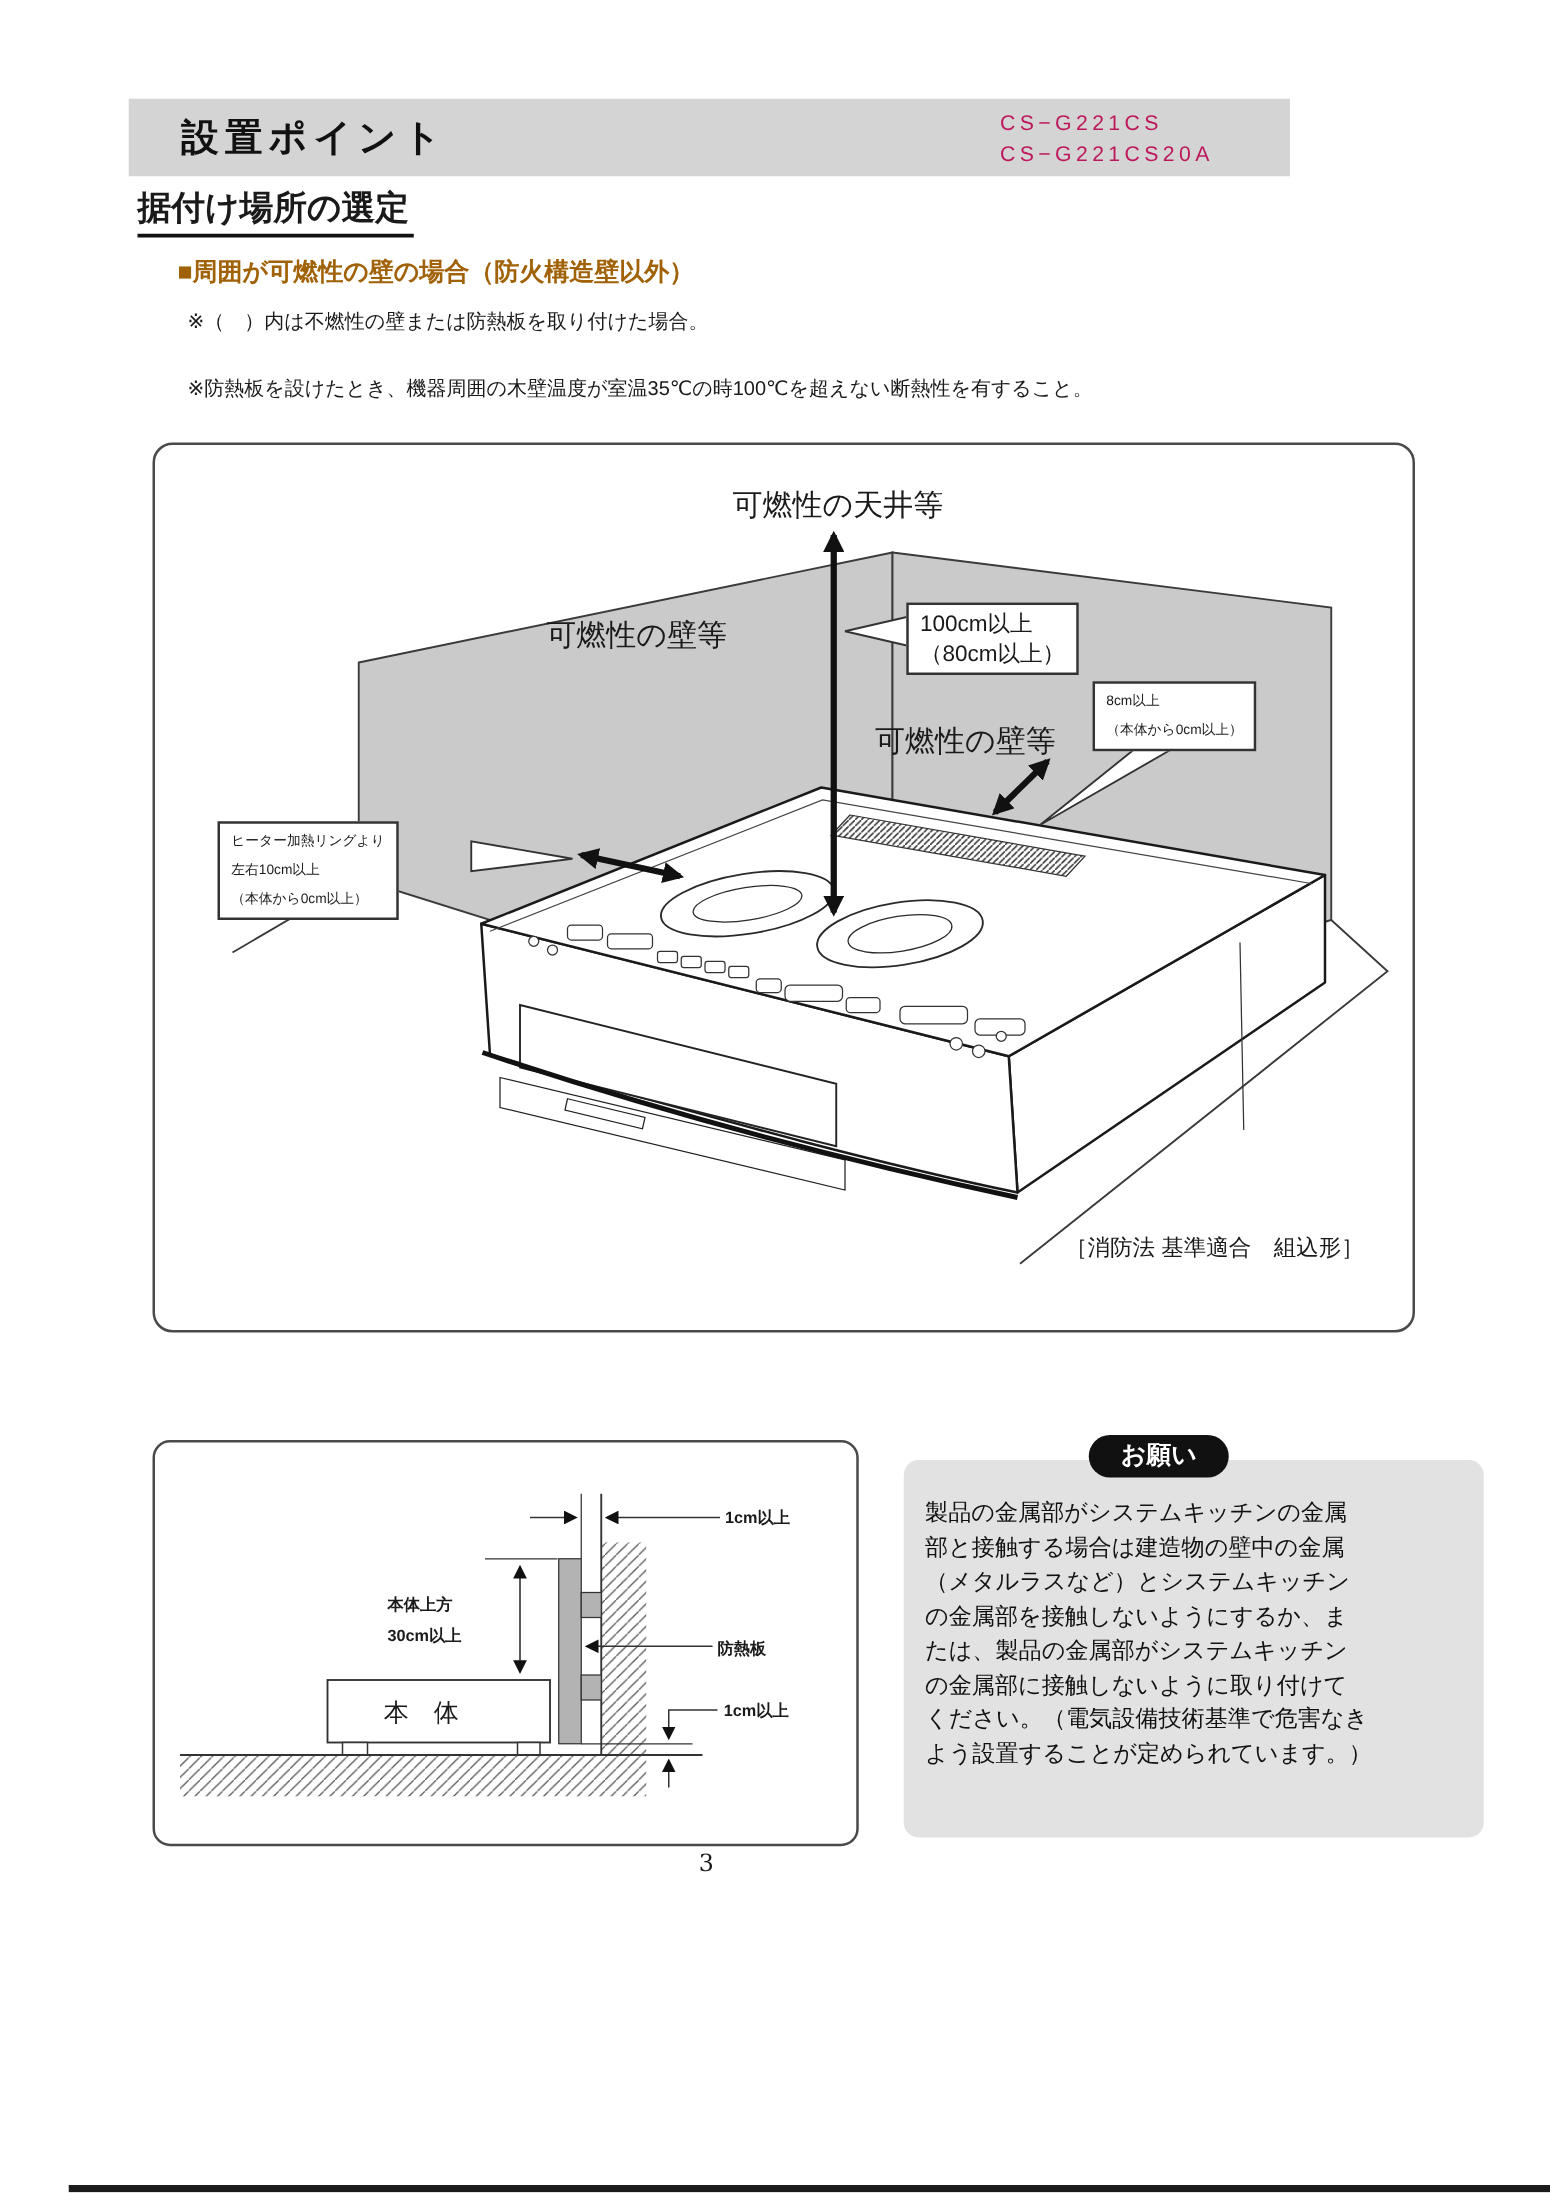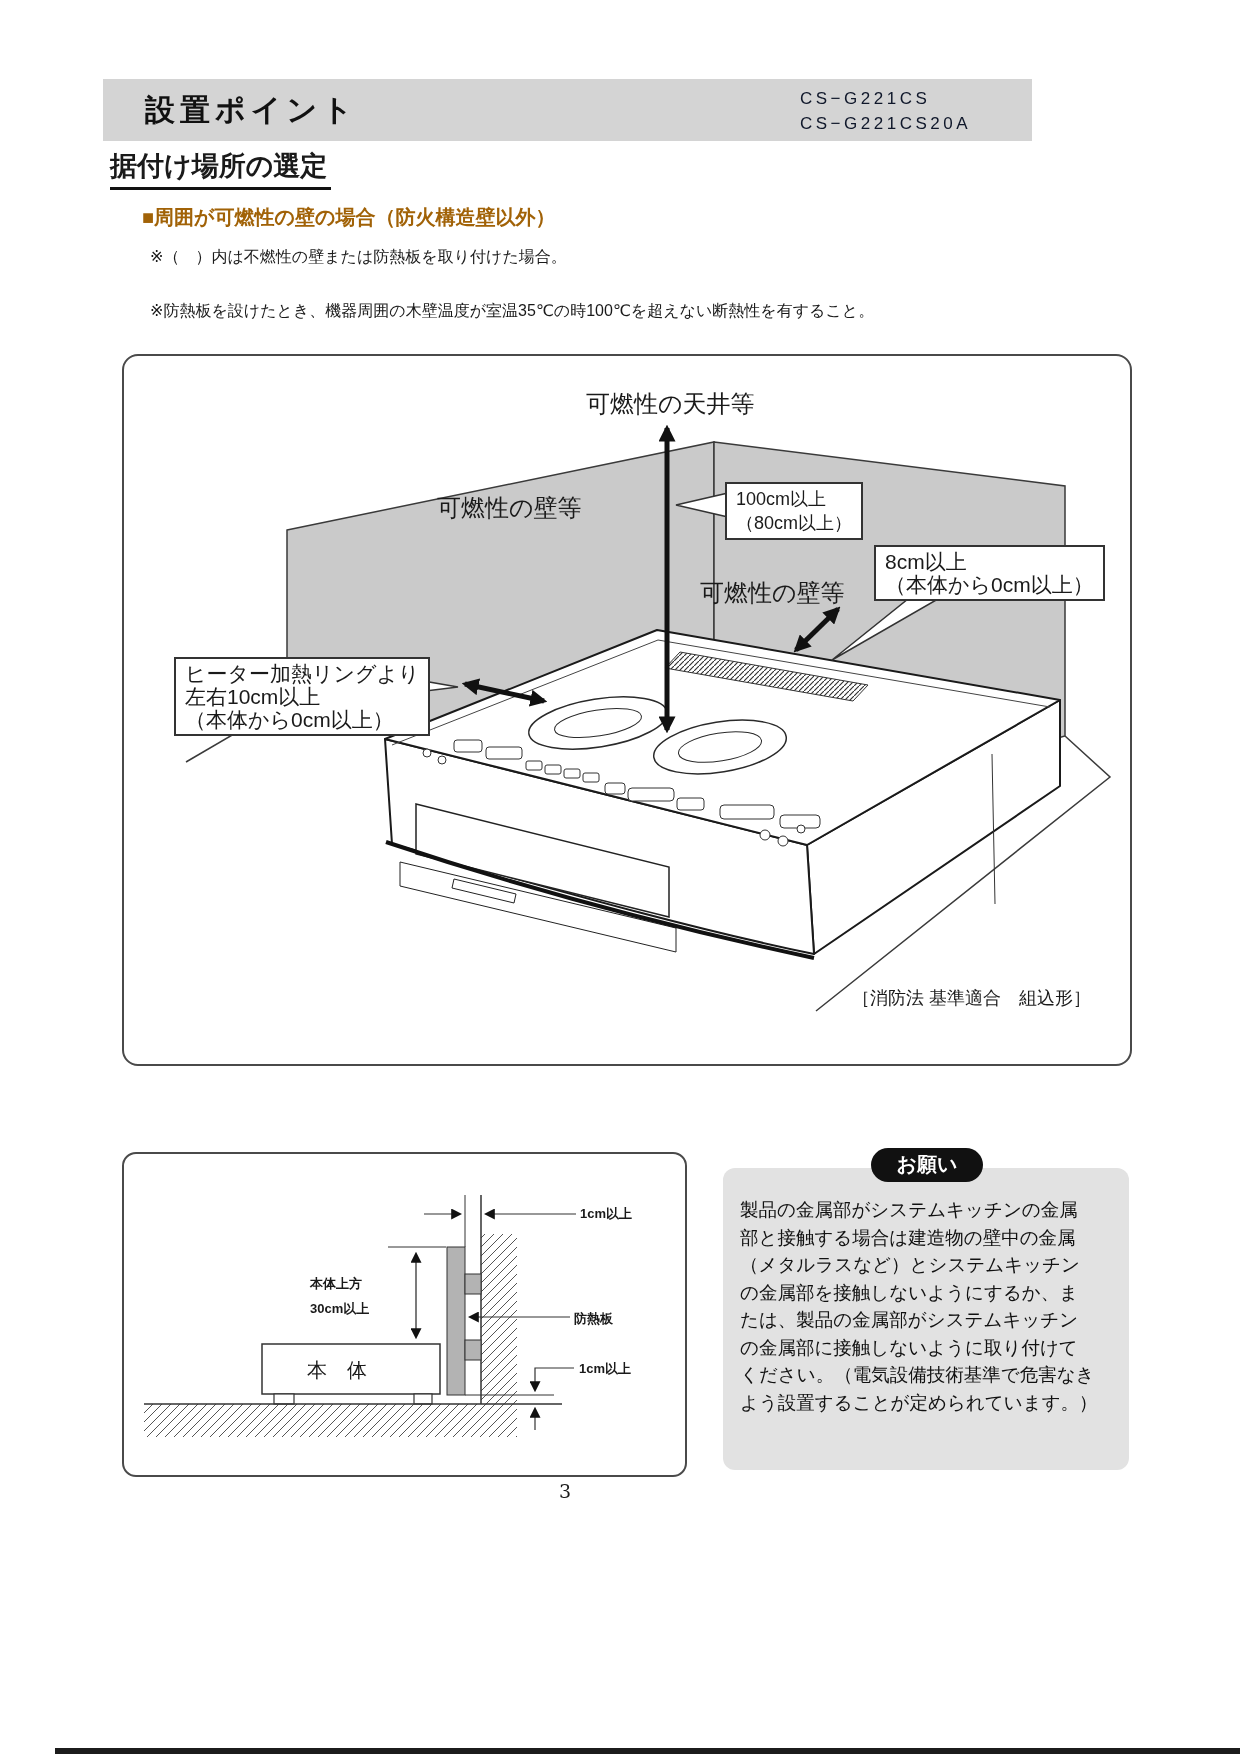--- a/index.html
+++ b/index.html
@@ -1,35 +1,35 @@
 <!DOCTYPE html>
 <html><head>
 <meta charset="utf-8">
 <style>
   html,body{margin:0;padding:0;background:#fff;}
   .page{position:relative;width:1240px;height:1754px;background:#ffffff;overflow:hidden;
         font-family:"Liberation Sans","DejaVu Sans",sans-serif;color:#1a1a1a;}
   .abs{position:absolute;}
   .header-bar{left:103px;top:79px;width:929px;height:62px;background:#d4d4d4;}
   .header-title{left:42px;top:11px;font-size:30px;font-weight:bold;letter-spacing:5px;color:#111;}
-  .header-models{left:697px;top:7px;font-size:17px;letter-spacing:3.5px;line-height:25px;color:#0f172a;}
+  .header-models{left:697px;top:7px;font-size:17px;letter-spacing:3.5px;line-height:25px;color:#be185d;}
   .section-title{left:110px;top:148px;font-size:27px;font-weight:600;border-bottom:3px solid #111;padding:0 4px 3px 0;}
   .sub-heading{font-size:20px;font-weight:bold;color:#a16207;}
   .note{font-size:16px;color:#1a1a1a;white-space:nowrap;}
   .dbox{border:2px solid #4a4a4a;border-radius:16px;background:#fff;}
   .dlabel{font-size:24px;font-weight:500;white-space:nowrap;}
   .co{background:#fff;border:2px solid #333;padding:3px 9px;font-size:18px;line-height:24px;font-weight:500;white-space:nowrap;}
-  .co.small{font-size:21px;line-height:23px;}
+  .co.small{font-size:11px;line-height:23px;}
   .front-note{background:#fff;border:2px solid #222;padding:8px 11px;font-size:17px;line-height:25px;font-weight:500;white-space:nowrap;}
   .fire-label{font-size:18px;font-weight:500;white-space:nowrap;}
   .d2label{font-size:13px;font-weight:700;white-space:nowrap;line-height:25px;}
   .body-label{width:150px;text-align:center;font-size:20px;font-weight:500;}
   .notice-badge{left:871px;top:1148px;width:112px;height:34px;background:#111;color:#fff;border-radius:17px;
                 text-align:center;line-height:33px;font-size:20px;font-weight:bold;z-index:3;}
-  .notice-box{left:723px;top:1168px;width:406px;height:302px;background:#e2e2e2;border-radius:12px;z-index:1;}
+  .notice-box{left:723px;top:1168px;width:464px;height:302px;background:#e2e2e2;border-radius:12px;z-index:1;}
   .notice-text{position:absolute;left:17px;top:28px;font-size:18.5px;line-height:27.5px;color:#111;white-space:nowrap;}
   .page-number{left:0;top:1480px;width:1130px;text-align:center;font-size:19px;font-family:"DejaVu Serif","Liberation Serif",serif;}
   .bottom-edge{left:55px;top:1748px;width:1185px;height:6px;background:#1c1c1c;}
   svg{position:absolute;left:0;top:0;}
 </style>
 </head>
 <body>
 
 <div class="page">
 

